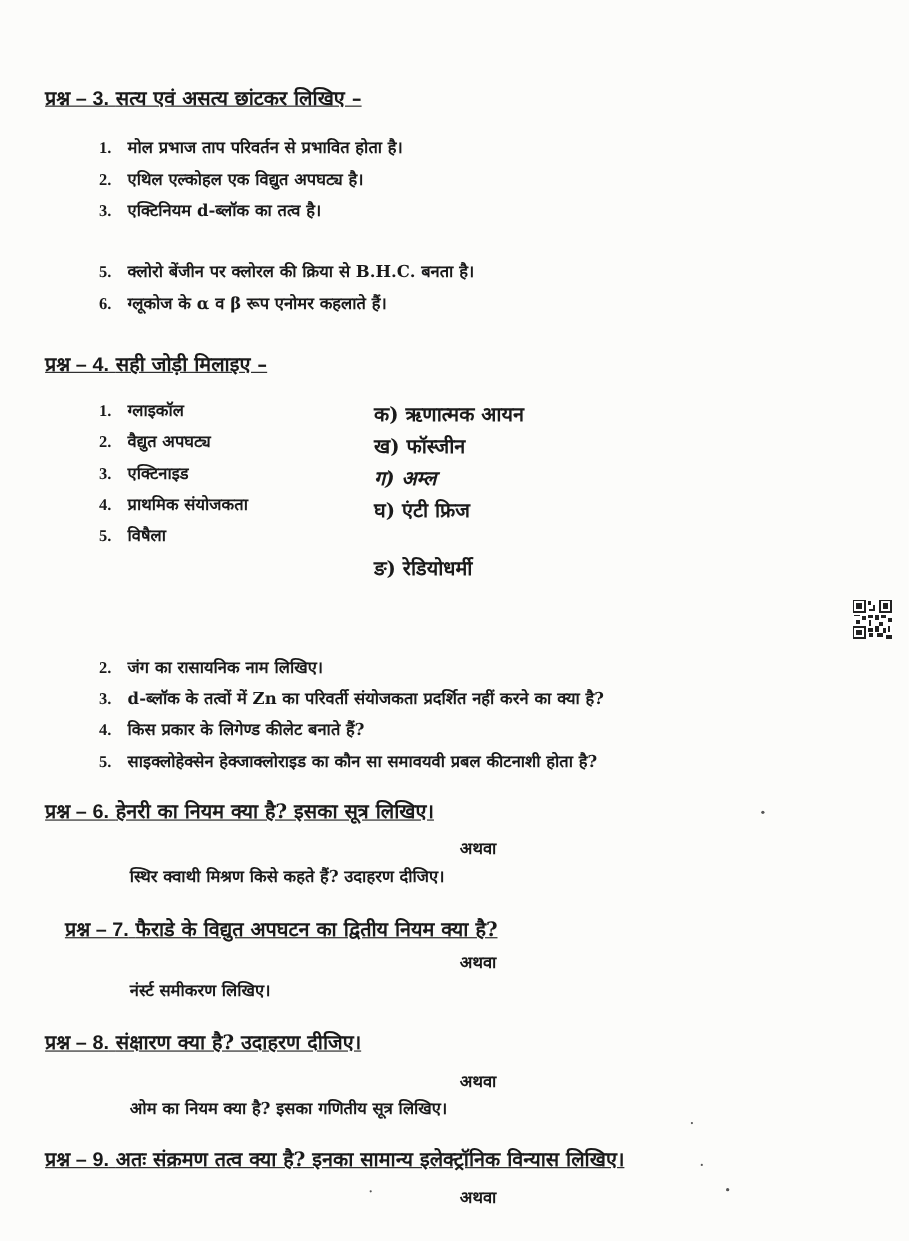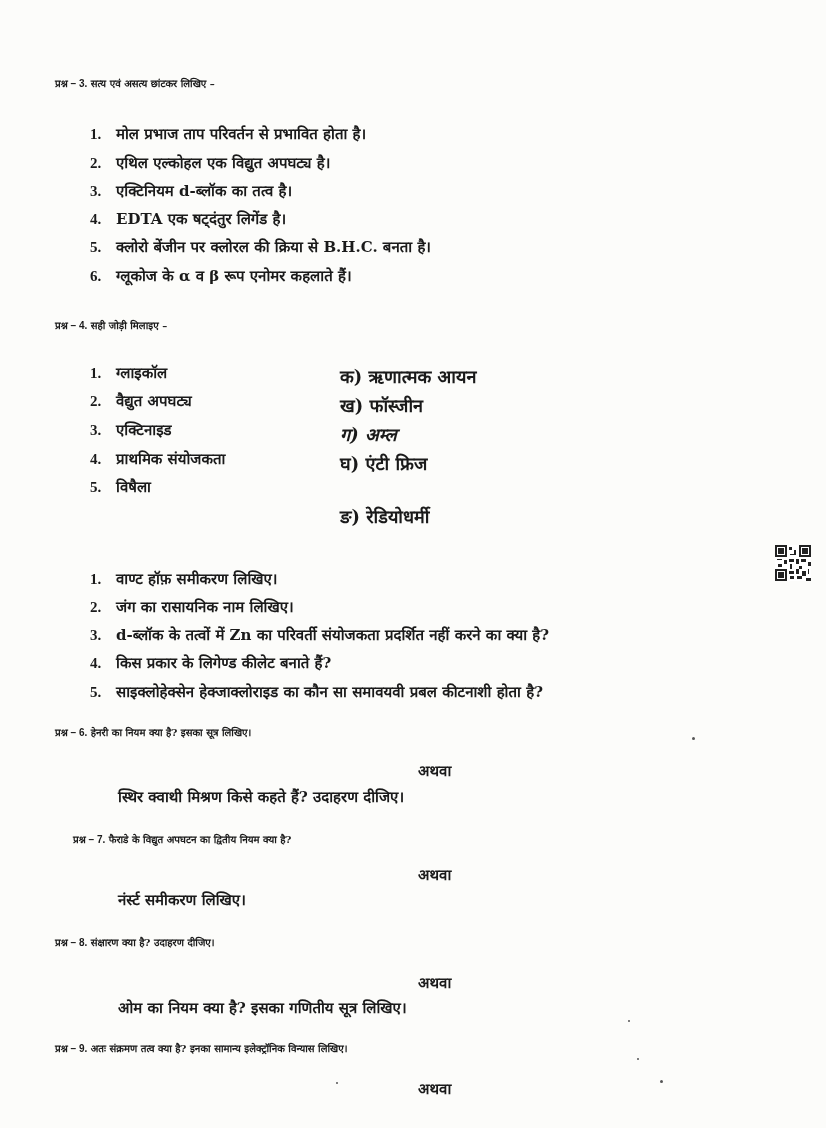--- a/index.html
+++ b/index.html
@@ -17,25 +17,26 @@
       background: #fcfcfa;
     }
     .page {
       position: absolute;
       left: 0; top: 0;
       width: 826px;
       height: 1128px;
     }
     .q-heading {
       position: absolute;
-      left: 55px;
-      font-size: 10px;
+      left: 41px;
+      font-size: 18px;
       font-weight: bold;
       white-space: nowrap;
       letter-spacing: 0;
+      text-decoration: underline;
     }
     .q-heading .qnum {
       font-family: "Liberation Sans", sans-serif;
       font-weight: bold;
     }
     .list-item {
       position: absolute;
       left: 90px;
       font-size: 15px;
       white-space: nowrap;
@@ -98,41 +99,39 @@
 
 <div class="page">
 
   <div class="q-heading" style="top:76px;">
     <span class="qnum">प्रश्न – 3.</span>
     <span>सत्य एवं असत्य छांटकर लिखिए –</span>
   </div>
   <div class="list-item" style="top:123px;"><span class="num">1.</span><span>मोल प्रभाज ताप परिवर्तन से प्रभावित होता है।</span></div>
   <div class="list-item" style="top:152px;"><span class="num">2.</span><span>एथिल एल्कोहल एक विद्युत अपघट्य है।</span></div>
   <div class="list-item" style="top:180px;"><span class="num">3.</span><span>एक्टिनियम d-ब्लॉक का तत्व है।</span></div>
-  <div class="list-item" style="top:208px;"><span class="num">4.</span><span>EDTA एक षट्दंतुर लिगेंड है।</span></div>
   <div class="list-item" style="top:236px;"><span class="num">5.</span><span>क्लोरो बेंजीन पर क्लोरल की क्रिया से B.H.C. बनता है।</span></div>
   <div class="list-item" style="top:265px;"><span class="num">6.</span><span>ग्लूकोज के α व β रूप एनोमर कहलाते हैं।</span></div>
 
   <div class="q-heading" style="top:318px;">
     <span class="qnum">प्रश्न – 4.</span>
     <span>सही जोड़ी मिलाइए –</span>
   </div>
   <div class="match-left" style="top:362px;"><span class="num">1.</span><span>ग्लाइकॉल</span></div>
   <div class="match-left" style="top:390px;"><span class="num">2.</span><span>वैद्युत अपघट्य</span></div>
   <div class="match-left" style="top:419px;"><span class="num">3.</span><span>एक्टिनाइड</span></div>
   <div class="match-left" style="top:448px;"><span class="num">4.</span><span>प्राथमिक संयोजकता</span></div>
   <div class="match-left" style="top:476px;"><span class="num">5.</span><span>विषैला</span></div>
 
   <div class="match-right" style="top:364px;">क) ऋणात्मक आयन</div>
   <div class="match-right" style="top:393px;">ख) फॉस्जीन</div>
   <div class="match-right" style="top:422px;font-style:italic;">ग) अम्ल</div>
   <div class="match-right" style="top:451px;">घ) एंटी फ्रिज</div>
   <div class="match-right" style="top:504px;">ङ) रेडियोधर्मी</div>
 
-  <div class="list-item" style="top:568px;"><span class="num">1.</span><span>वाण्ट हॉफ़ समीकरण लिखिए।</span></div>
   <div class="list-item" style="top:596px;"><span class="num">2.</span><span>जंग का रासायनिक नाम लिखिए।</span></div>
   <div class="list-item" style="top:624px;"><span class="num">3.</span><span>d-ब्लॉक के तत्वों में Zn का परिवर्ती संयोजकता प्रदर्शित नहीं करने का क्या है?</span></div>
   <div class="list-item" style="top:652px;"><span class="num">4.</span><span>किस प्रकार के लिगेण्ड कीलेट बनाते हैं?</span></div>
   <div class="list-item" style="top:681px;"><span class="num">5.</span><span>साइक्लोहेक्सेन हेक्जाक्लोराइड का कौन सा समावयवी प्रबल कीटनाशी होता है?</span></div>
 
   <div class="q-heading" style="top:725px;">
     <span class="qnum">प्रश्न – 6.</span>
     <span>हेनरी का नियम क्या है? इसका सूत्र लिखिए।</span>
   </div>
   <div class="athva" style="top:760px;">अथवा</div>

